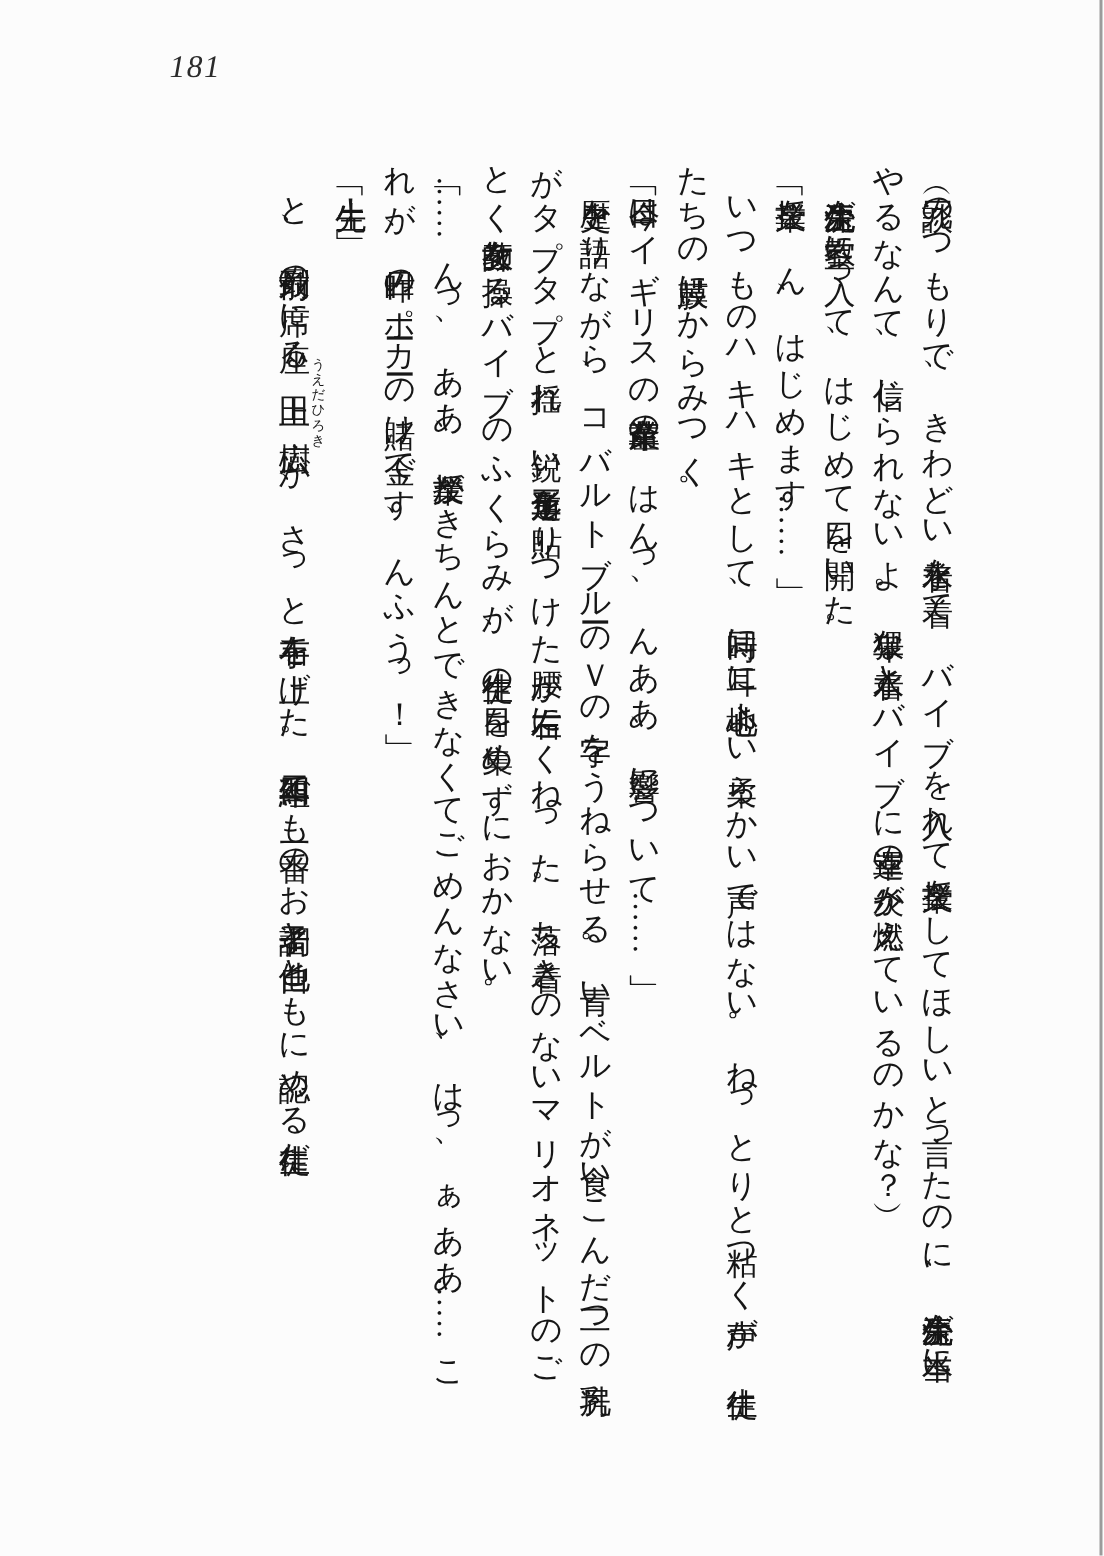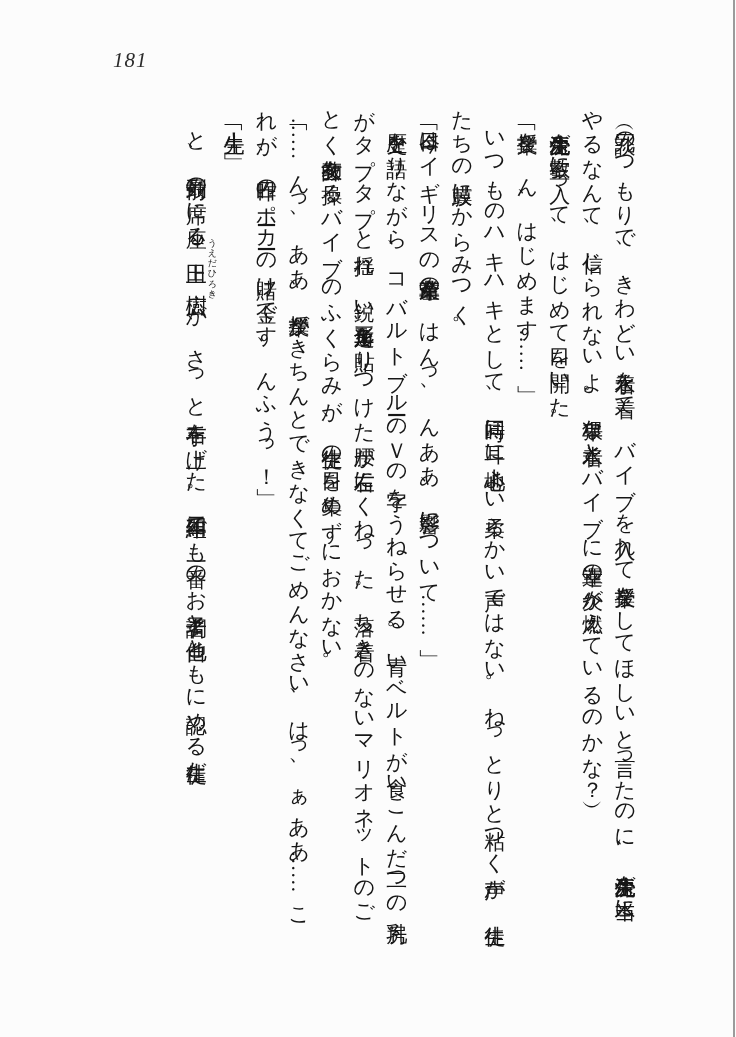--- a/index.html
+++ b/index.html
@@ -17,21 +17,20 @@
     inset: 0;
   }
   .page-number {
     position: absolute;
     top: 32px;
     left: 113px;
     font-size: 21px;
     font-style: italic;
     letter-spacing: 1px;
     color: #2b2b2b;
-    margin-top: 16px;
   }
   .edge-line {
     position: absolute;
     top: 0;
     right: 1px;
     width: 2px;
     height: 100%;
     background: #9b9b9b;
   }
   .text-block {

